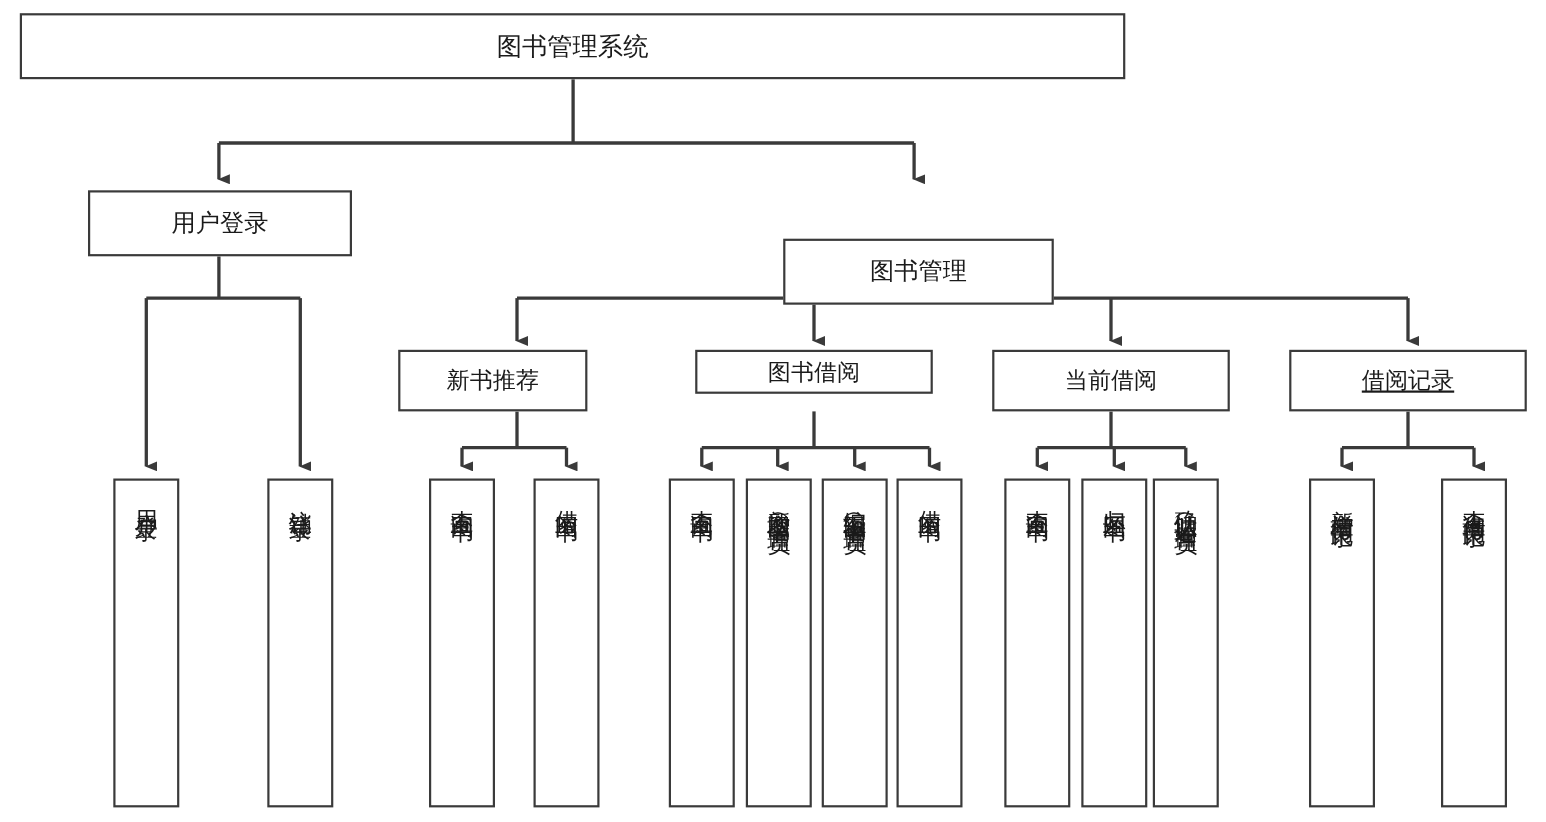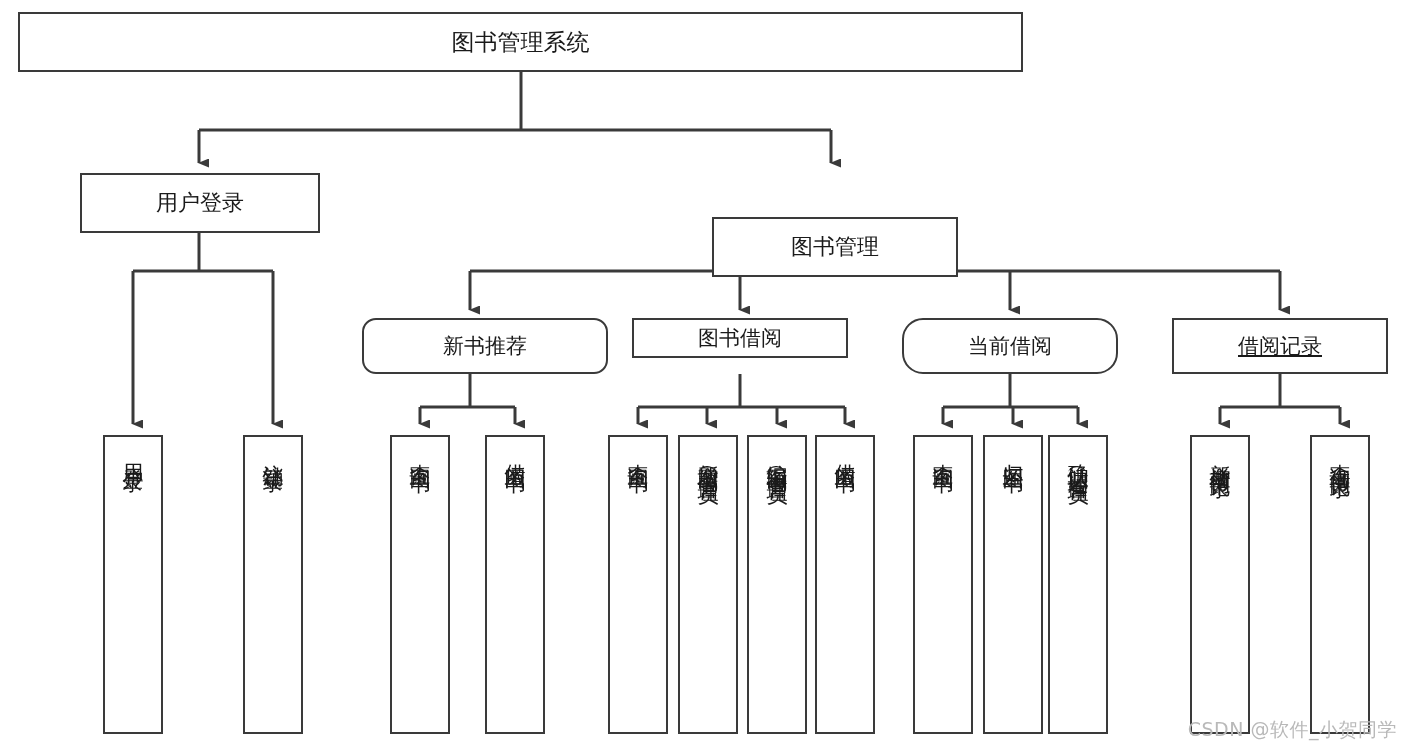--- a/index.html
+++ b/index.html
@@ -132,27 +132,27 @@
     <span class="htext">图书管理系统</span>
   </div>
 
   <div class="node level2" style="left:80px; top:173px; width:240px; height:60px;">
     <span class="htext">用户登录</span>
   </div>
   <div class="node level2" style="left:712px; top:173px; width:246px; height:60px;margin-top:44px;">
     <span class="htext">图书管理</span>
   </div>
 
-  <div class="node level3" style="left:362px; top:318px; width:246px; height:56px;border-radius:14px;">
+  <div class="node level3" style="left:362px; top:318px; width:172px; height:56px;">
     <span class="htext">新书推荐</span>
   </div>
   <div class="node level3" style="left:632px; top:318px; width:216px; height:40px;">
     <span class="htext">图书借阅</span>
   </div>
-  <div class="node level3" style="left:902px; top:318px; width:216px; height:56px;border-radius:21px;">
+  <div class="node level3" style="left:902px; top:318px; width:216px; height:56px;">
     <span class="htext">当前借阅</span>
   </div>
   <div class="node level3" style="left:1172px; top:318px; width:216px; height:56px;text-decoration:underline;">
     <span class="htext">借阅记录</span>
   </div>
 
   <div class="node leaf" style="left:103px; top:435px; width:60px; height:299px;">
     <span class="vtext">用户登录</span>
   </div>
   <div class="node leaf" style="left:243px; top:435px; width:60px; height:299px;">
@@ -189,15 +189,14 @@
     <span class="vtext">确认归还（管理员）</span>
   </div>
 
   <div class="node leaf" style="left:1190px; top:435px; width:60px; height:299px;">
     <span class="vtext">新增借阅记录</span>
   </div>
   <div class="node leaf" style="left:1310px; top:435px; width:60px; height:299px;">
     <span class="vtext">查询借阅记录</span>
   </div>
 
-  <div id="watermark">CSDN @软件_小贺同学</div>
 
 </div>
 
 </body></html>

